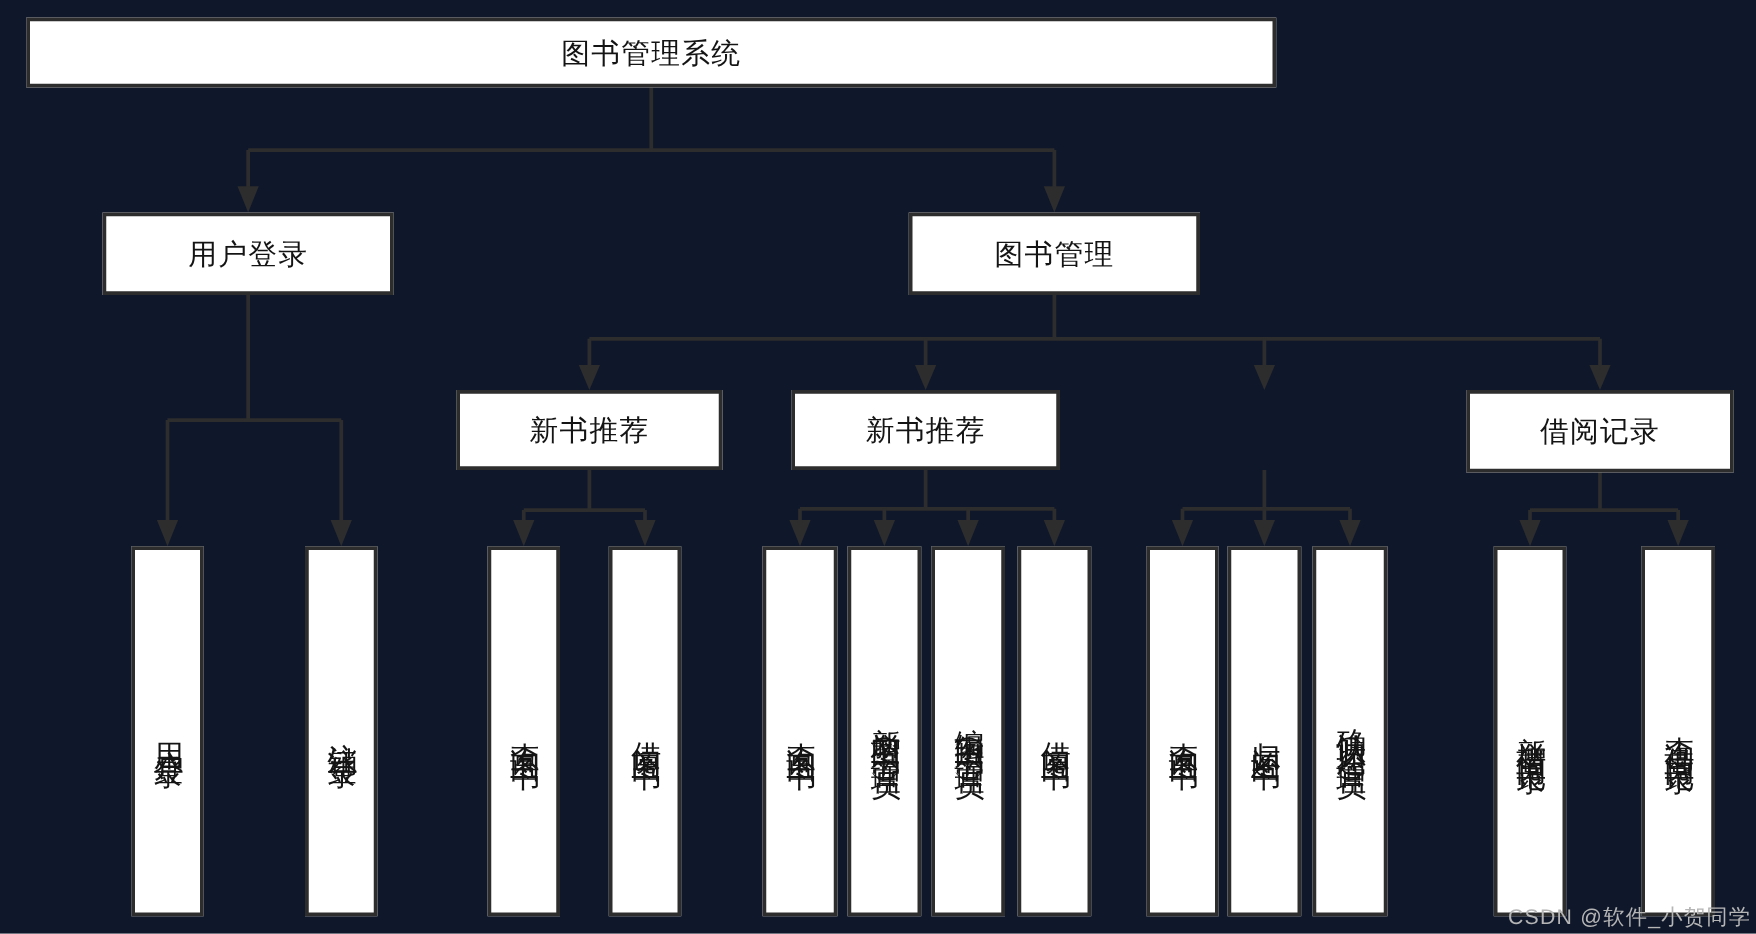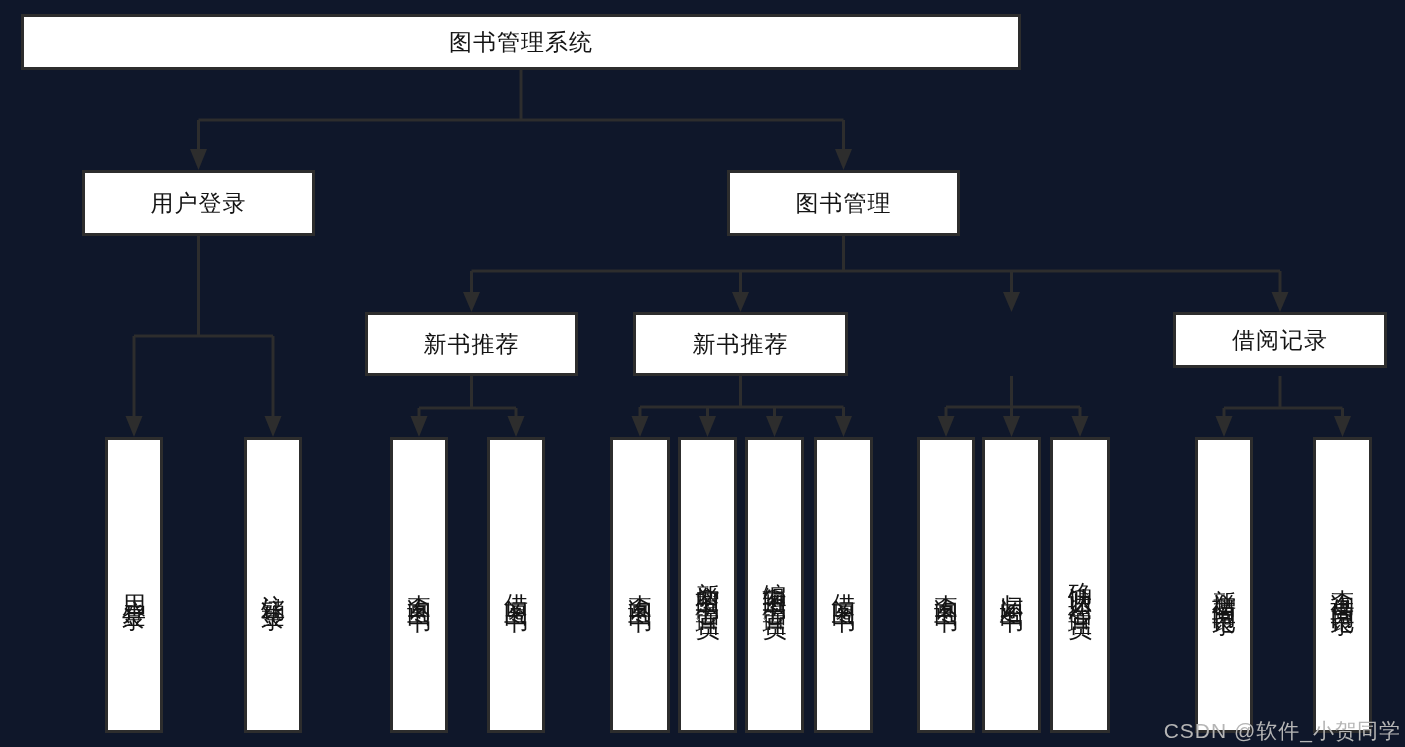--- a/index.html
+++ b/index.html
@@ -49,21 +49,21 @@
     font-size: 24px;
     letter-spacing: 5px;
     line-height: 1;
     color: #141414;
     z-index: 2;
   }
   .watermark {
     position: absolute;
     right: 4px;
     bottom: 2px;
-    font-size: 21px;
+    font-size: 17px;
     color: #b5b5b5;
     letter-spacing: 1px;
     z-index: 3;
     white-space: nowrap;
   }
 </style>
 </head>
 <body>
 
 <div id="canvas">
@@ -141,21 +141,21 @@
     </g>
   </svg>
 
   <div class="hbox" style="left:21px; top:14px; width:1000px; height:56px;">图书管理系统</div>
 
   <div class="hbox" style="left:82px; top:170px; width:233px; height:66px;">用户登录</div>
   <div class="hbox" style="left:727px; top:170px; width:233px; height:66px;">图书管理</div>
 
   <div class="hbox" style="left:365px; top:312px; width:213px; height:64px;">新书推荐</div>
   <div class="hbox" style="left:633px; top:312px; width:215px; height:64px;">新书推荐</div>
-  <div class="hbox" style="left:1173px; top:312px; width:214px; height:56px;">借阅记录</div>
+  <div class="hbox" style="left:1173px; top:312px; width:214px; height:66px;">借阅记录</div>
 
   <div class="vbox" style="left:105px; width:58px;">用户登录</div>
   <div class="vbox" style="left:244px; width:58px;">注销登录</div>
 
   <div class="vbox" style="left:390px; width:58px;">查询图书</div>
   <div class="vbox" style="left:487px; width:58px;">借阅图书</div>
 
   <div class="vbox" style="left:610px; width:60px;">查询图书</div>
   <div class="vbox" style="left:678px; width:59px;">新增图书（管理员）</div>
   <div class="vbox" style="left:745px; width:59px;">编辑图书（管理员）</div>

